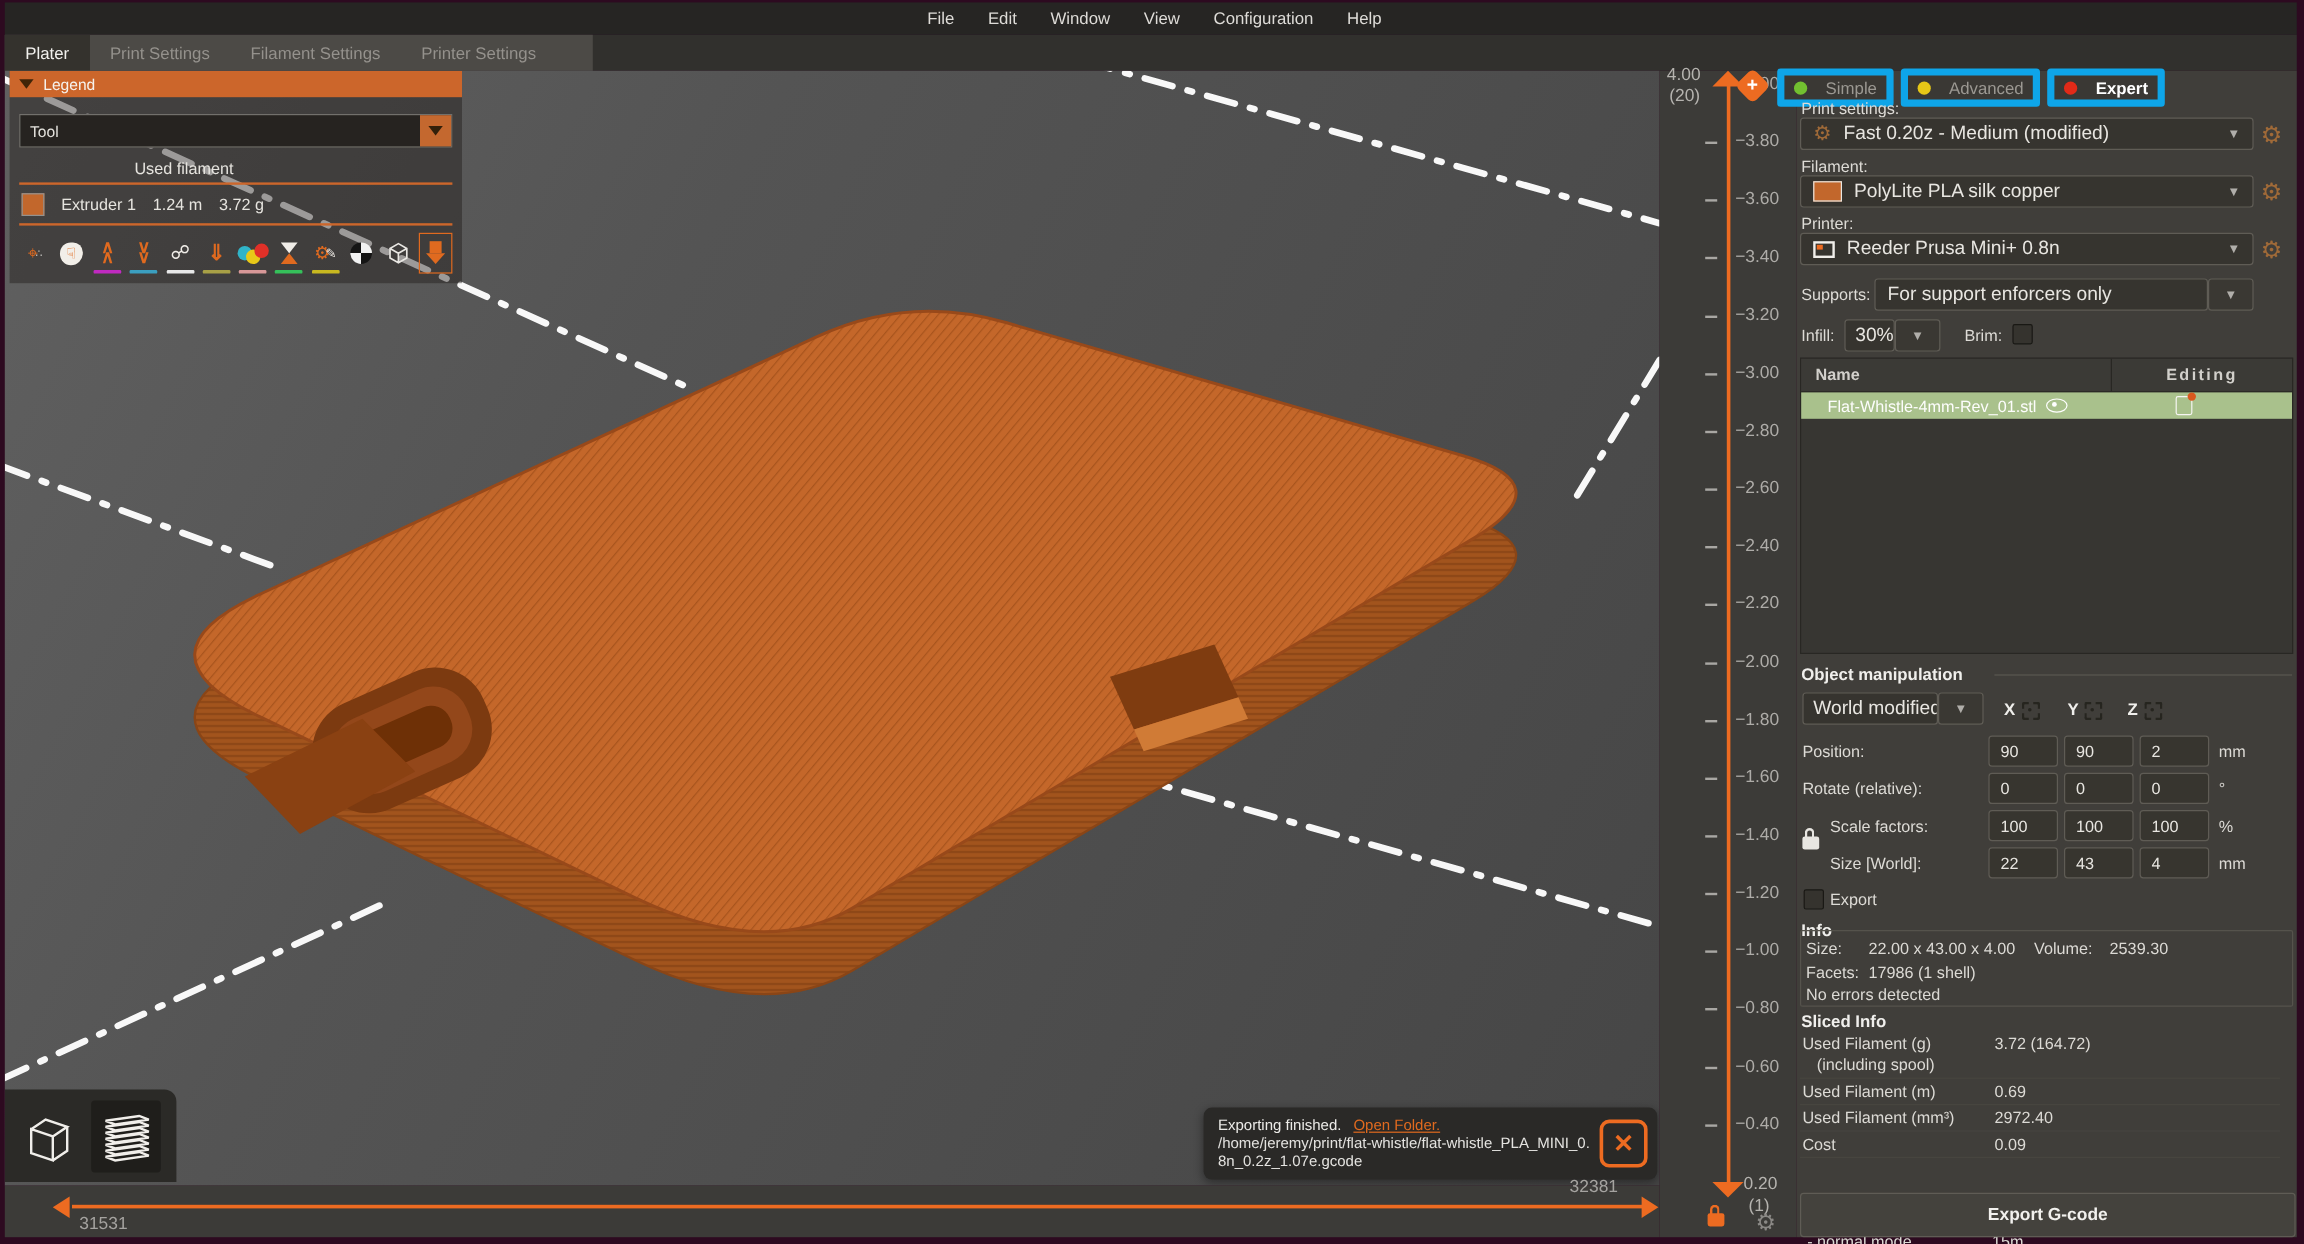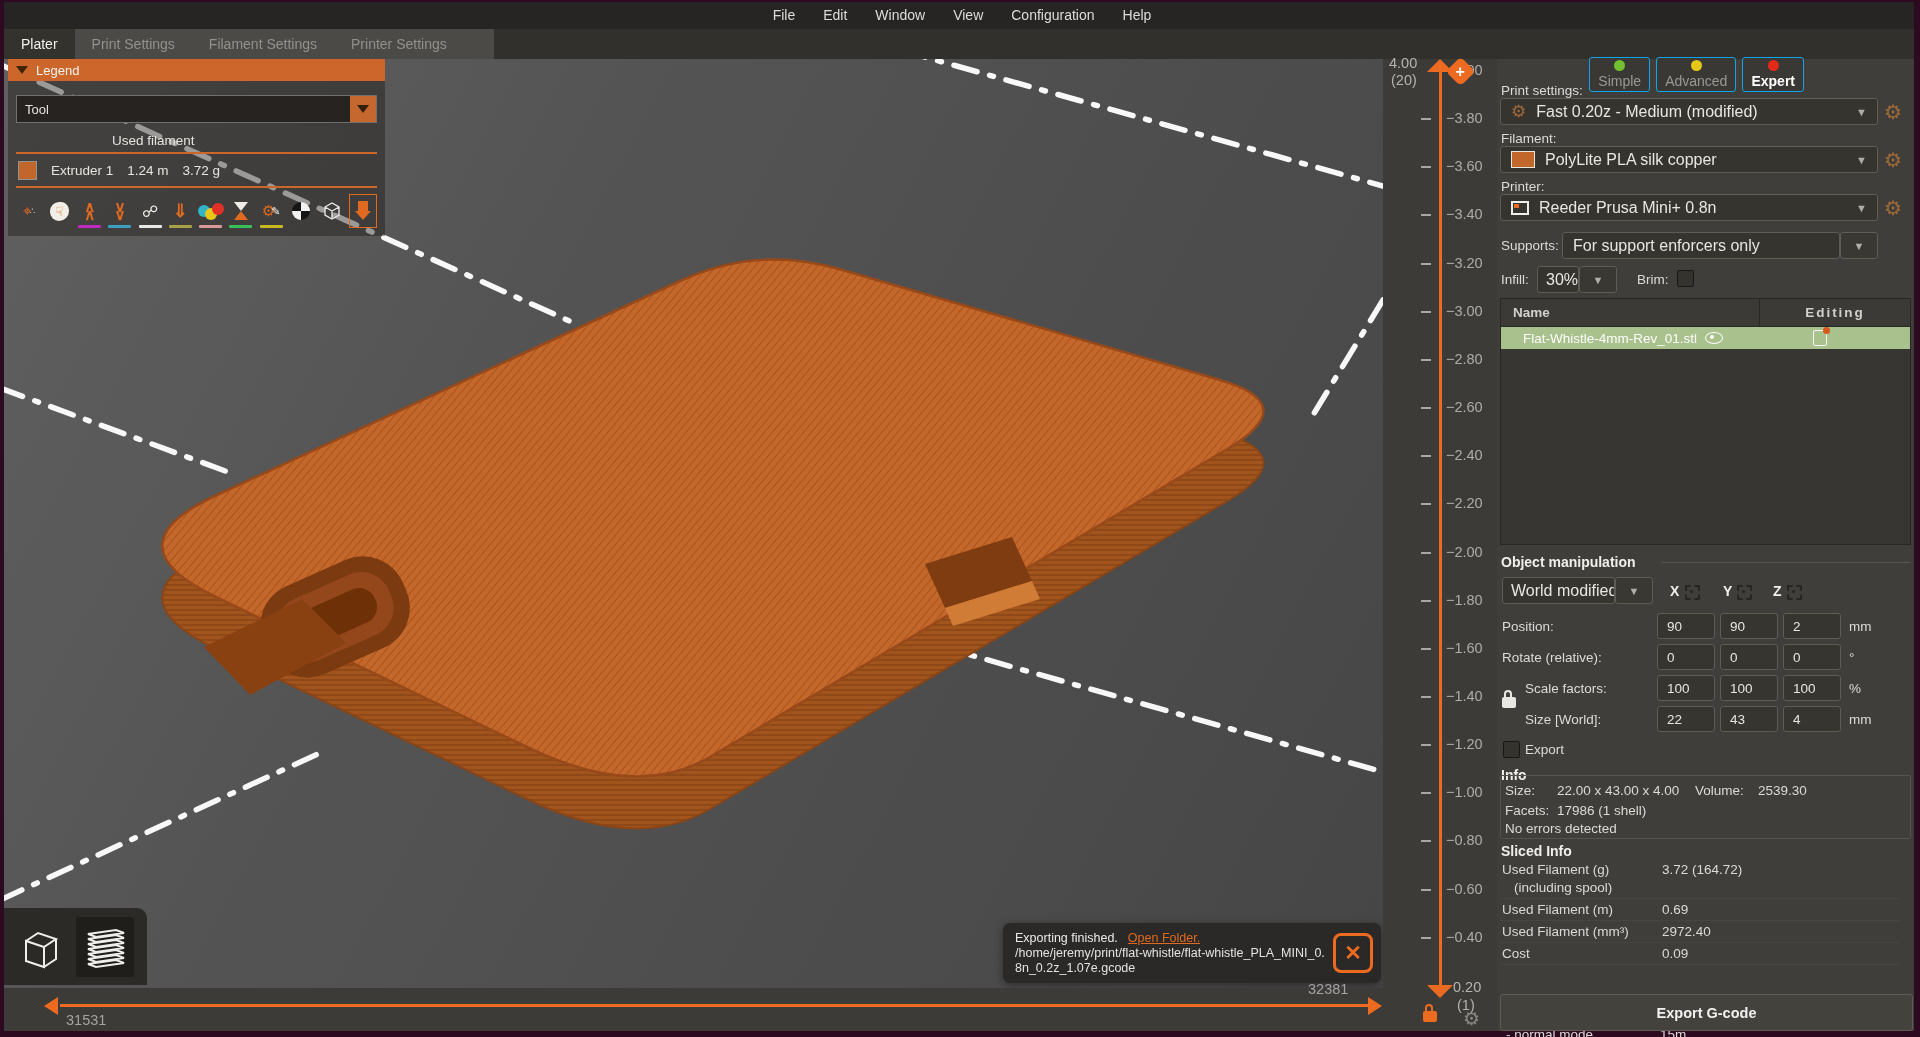--- a/index.html
+++ b/index.html
@@ -83,22 +83,22 @@
   #vlock{left:40px;top:952px;background:#ED6B21;border-color:#ED6B21;color:#ED6B21;}
   #vgear{position:absolute;left:80px;top:948px;font-size:19px;color:#8a8885;}
   #hgutter{position:absolute;left:4px;top:988px;width:1379px;height:43px;background:#3c3b38;}
   #hline{position:absolute;left:56px;top:16px;width:1312px;height:3px;background:#ED6B21;}
   #harrow-l{position:absolute;left:40px;top:9px;width:0;height:0;border-top:9px solid transparent;border-bottom:9px solid transparent;border-right:14px solid #ED6B21;}
   #harrow-r{position:absolute;left:1364px;top:9px;width:0;height:0;border-top:9px solid transparent;border-bottom:9px solid transparent;border-left:14px solid #ED6B21;}
   .hlabel{position:absolute;font-size:14.5px;color:#a5a3a0;}
   
   #rightpanel{position:absolute;left:1497px;top:59px;width:417px;height:972px;background:#403e3a;box-sizing:border-box;padding:0 2px;}
   #modes{position:absolute;left:0;top:-2px;width:417px;display:flex;justify-content:flex-end;padding-right:110px;gap:6px;box-sizing:border-box;}
-  .mode-btn{display:flex;align-items:center;gap:2px;background:#3a3834;border:1px solid #0ea5e9;border-radius:3px;
-            padding:2px 8px;color:#9b9892;font-size:14px;flex-direction:column;}
+  .mode-btn{display:flex;align-items:center;gap:15px;background:#3a3834;border:6px solid #0ea5e9;border-radius:3px;
+            padding:2px 8px;color:#9b9892;font-size:14px;}
   .mode-btn.active{color:#fff;font-weight:bold;}
   .mode-dot{width:11px;height:11px;border-radius:50%;}
   .plabel{position:absolute;font-size:13.5px;color:#dddbd6;}
   .combo{position:absolute;height:27px;background:#36342f;border:1px solid #5f5c55;border-radius:3px;display:flex;align-items:center;box-sizing:border-box;}
   .combo .cicon{margin:0 10px 0 10px;display:flex;align-items:center;justify-content:center;}
   .combo .ctext{flex:1;font-size:16px;color:#e8e6e1;white-space:nowrap;overflow:hidden;}
   .combo .caret{margin-right:10px;color:#b0aeaa;font-size:11px;}
   .gear-btn{position:absolute;font-size:20px;color:#a06a38;}
   .fil-swatch{width:22px;height:15px;background:#c2672c;border:1px solid #e8e6e1;}
   .printer-ic{width:18px;height:14px;border:2px solid #f0eeea;position:relative;box-sizing:border-box;background:#36342f;}

